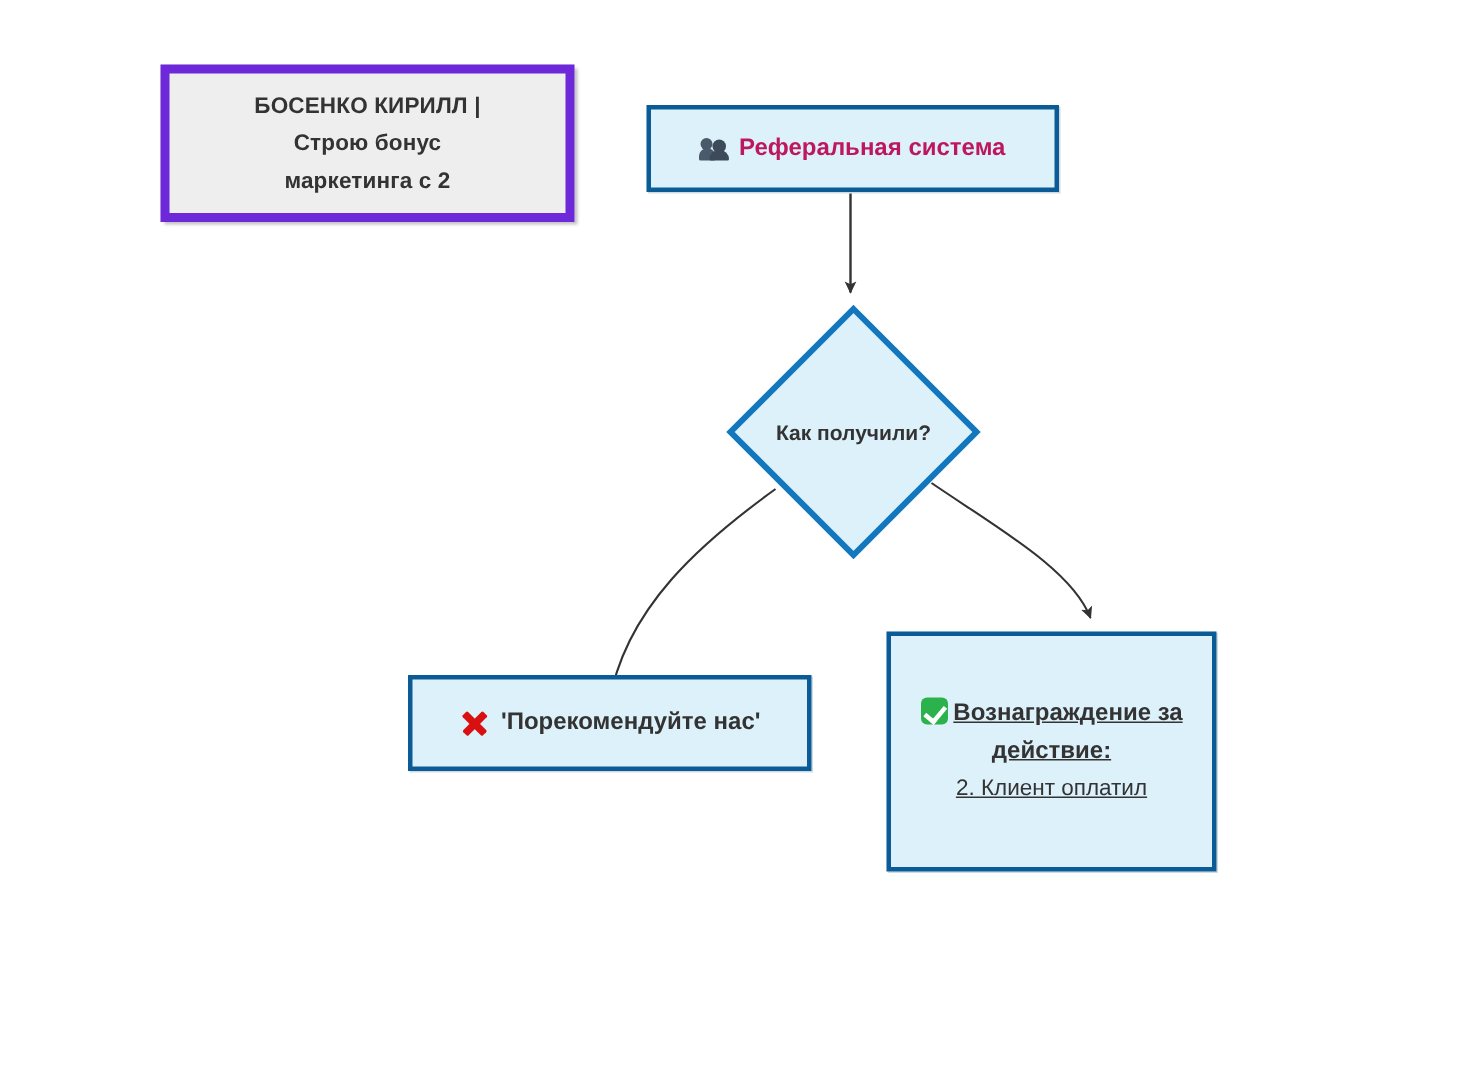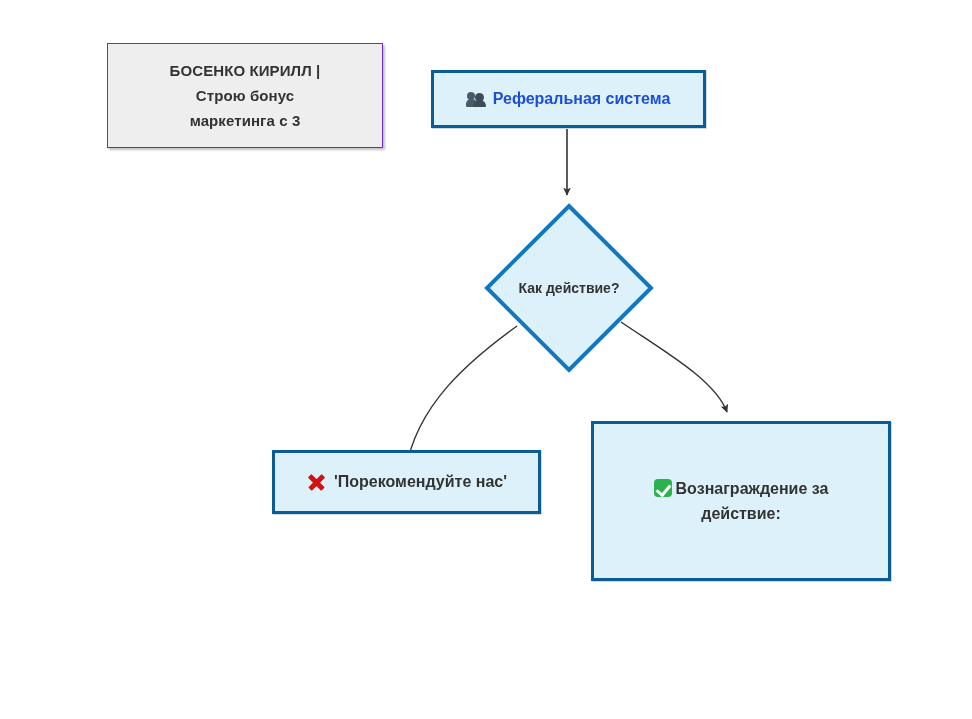--- a/index.html
+++ b/index.html
@@ -34,21 +34,21 @@
     text-align: center;
   }
 
   
   #author-card {
     left: 107px;
     top: 43px;
     width: 276px;
     height: 105px;
     background: #eeeeee;
-    border: 1px solid #6d28d9;
+    border: 6px solid #6d28d9;
     box-shadow: 2px 2px 2px rgba(120,120,120,0.45);
     padding: 6px 10px;
   }
   #author-card .line {
     font-size: 15px;
     font-weight: bold;
     color: #333333;
     line-height: 25px;
     letter-spacing: 0.1px;
     white-space: nowrap;
@@ -63,21 +63,21 @@
 
   #node-referral {
     left: 431px;
     top: 70px;
     width: 275px;
     height: 58px;
   }
   #node-referral .label {
     font-size: 16px;
     font-weight: bold;
-    color: #1d4ed8;
+    color: #be185d;
     display: flex;
     align-items: center;
     gap: 7px;
     line-height: 20px;
     white-space: nowrap;
   }
 
   #node-recommend {
     left: 272px;
     top: 450px;
@@ -91,23 +91,24 @@
     display: flex;
     align-items: center;
     gap: 8px;
     line-height: 20px;
     white-space: nowrap;
   }
 
   #node-reward {
     left: 591px;
     top: 421px;
-    width: 300px;
+    width: 220px;
     height: 160px;
     padding: 8px 6px;
+    text-decoration: underline;
   }
   #node-reward .reward-head {
     font-size: 16px;
     font-weight: bold;
     color: #333333;
     line-height: 25px;
     max-width: 210px;
   }
   #node-reward .reward-head .emoji {
     margin-right: 4px;
@@ -231,51 +232,52 @@
   <path d="M567,129 L567,195" fill="none" stroke="#333333" stroke-width="1.6" marker-end="url(#arrowhead)"></path>
 
   <path d="M517,326 C470,360 416,405 406,470" fill="none" stroke="#333333" stroke-width="1.4" marker-end="url(#arrowhead)"></path>
 
   <path d="M621,322 C665,352 715,380 727,412" fill="none" stroke="#333333" stroke-width="1.4" marker-end="url(#arrowhead)"></path>
 </svg>
 
 <div class="node" id="author-card">
   <div class="line">БОСЕНКО КИРИЛЛ |</div>
   <div class="line">Строю бонус</div>
-  <div class="line">маркетинга с 3</div>
+  <div class="line">маркетинга с 2</div>
 </div>
 
 <div class="node bluebox" id="node-referral">
   <div class="label">
     <span class="emoji emoji-people">
       <span class="b head-back"></span>
       <span class="b body-back"></span>
       <span class="b head-front"></span>
       <span class="b body-front"></span>
     </span>
     <span>Реферальная система</span>
   </div>
 </div>
 
 <div class="node" id="node-decision">
   <svg class="diamond-shape" viewBox="0 0 170 170" xmlns="http://www.w3.org/2000/svg">
     <polygon points="85,3 167,85 85,167 3,85" fill="#ddf1fb" stroke="#1277bc" stroke-width="4"></polygon>
   </svg>
-  <div class="label">Как действие?</div>
+  <div class="label">Как получили?</div>
 </div>
 
 <div class="node bluebox" id="node-recommend">
   <div class="label">
     <span class="emoji emoji-cross">
       <span class="s s1"></span>
       <span class="s s2"></span>
     </span>
     <span>'Порекомендуйте нас'</span>
   </div>
 </div>
 
 <div class="node bluebox" id="node-reward">
   <div class="reward-head">
     <span class="emoji emoji-check">
       <span class="tick"></span>
     </span><span>Вознаграждение за действие:</span>
   </div>
+  <div class="reward-item">2. Клиент оплатил</div>
 </div>
 
 </body></html>

